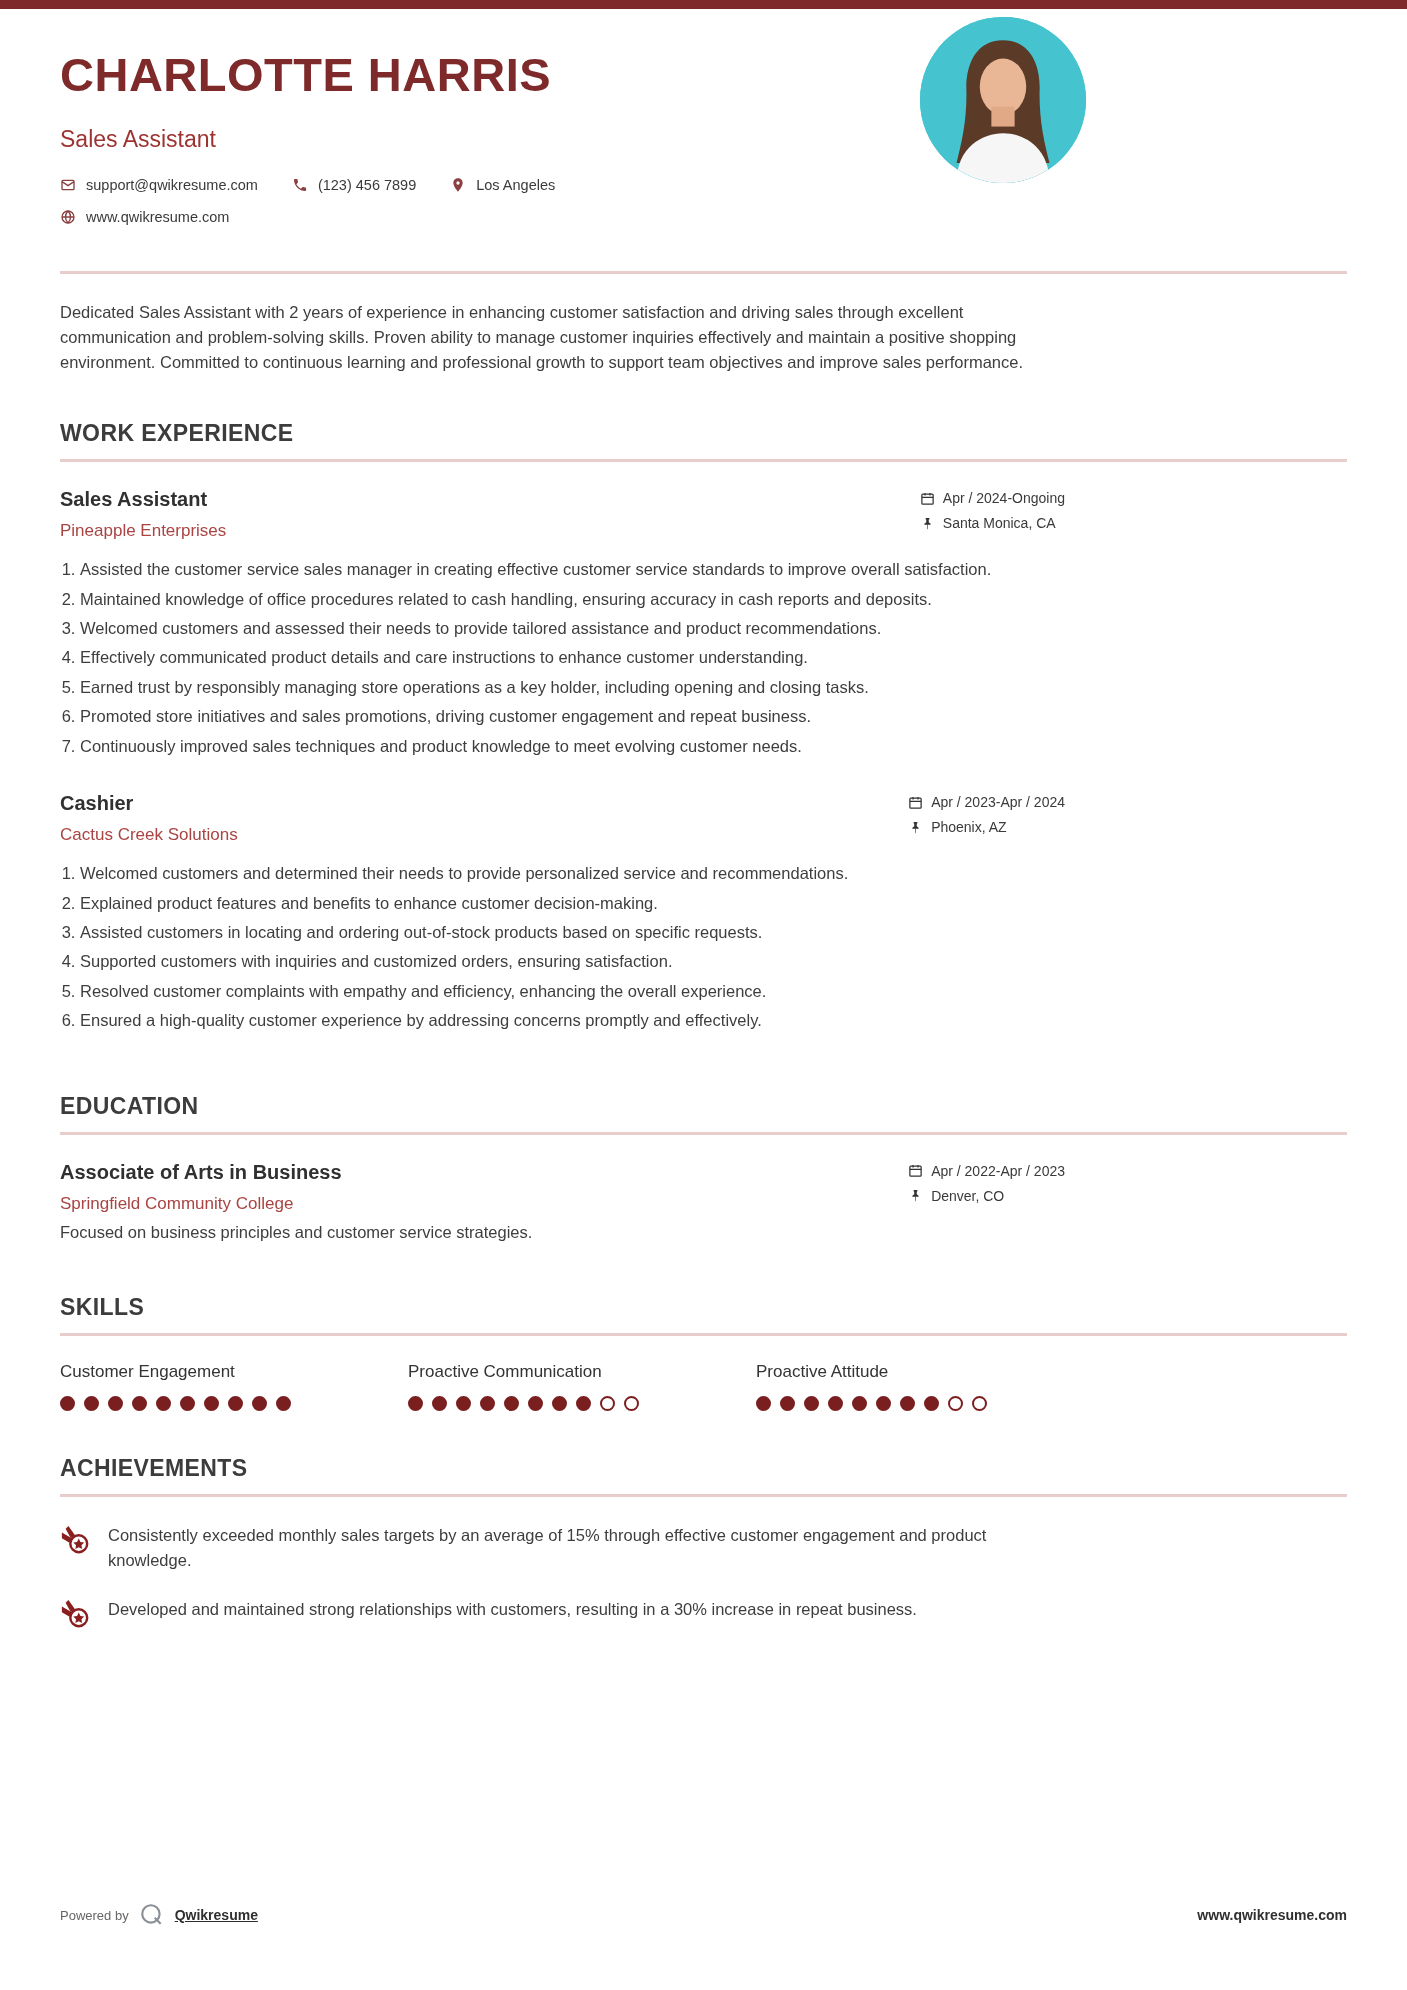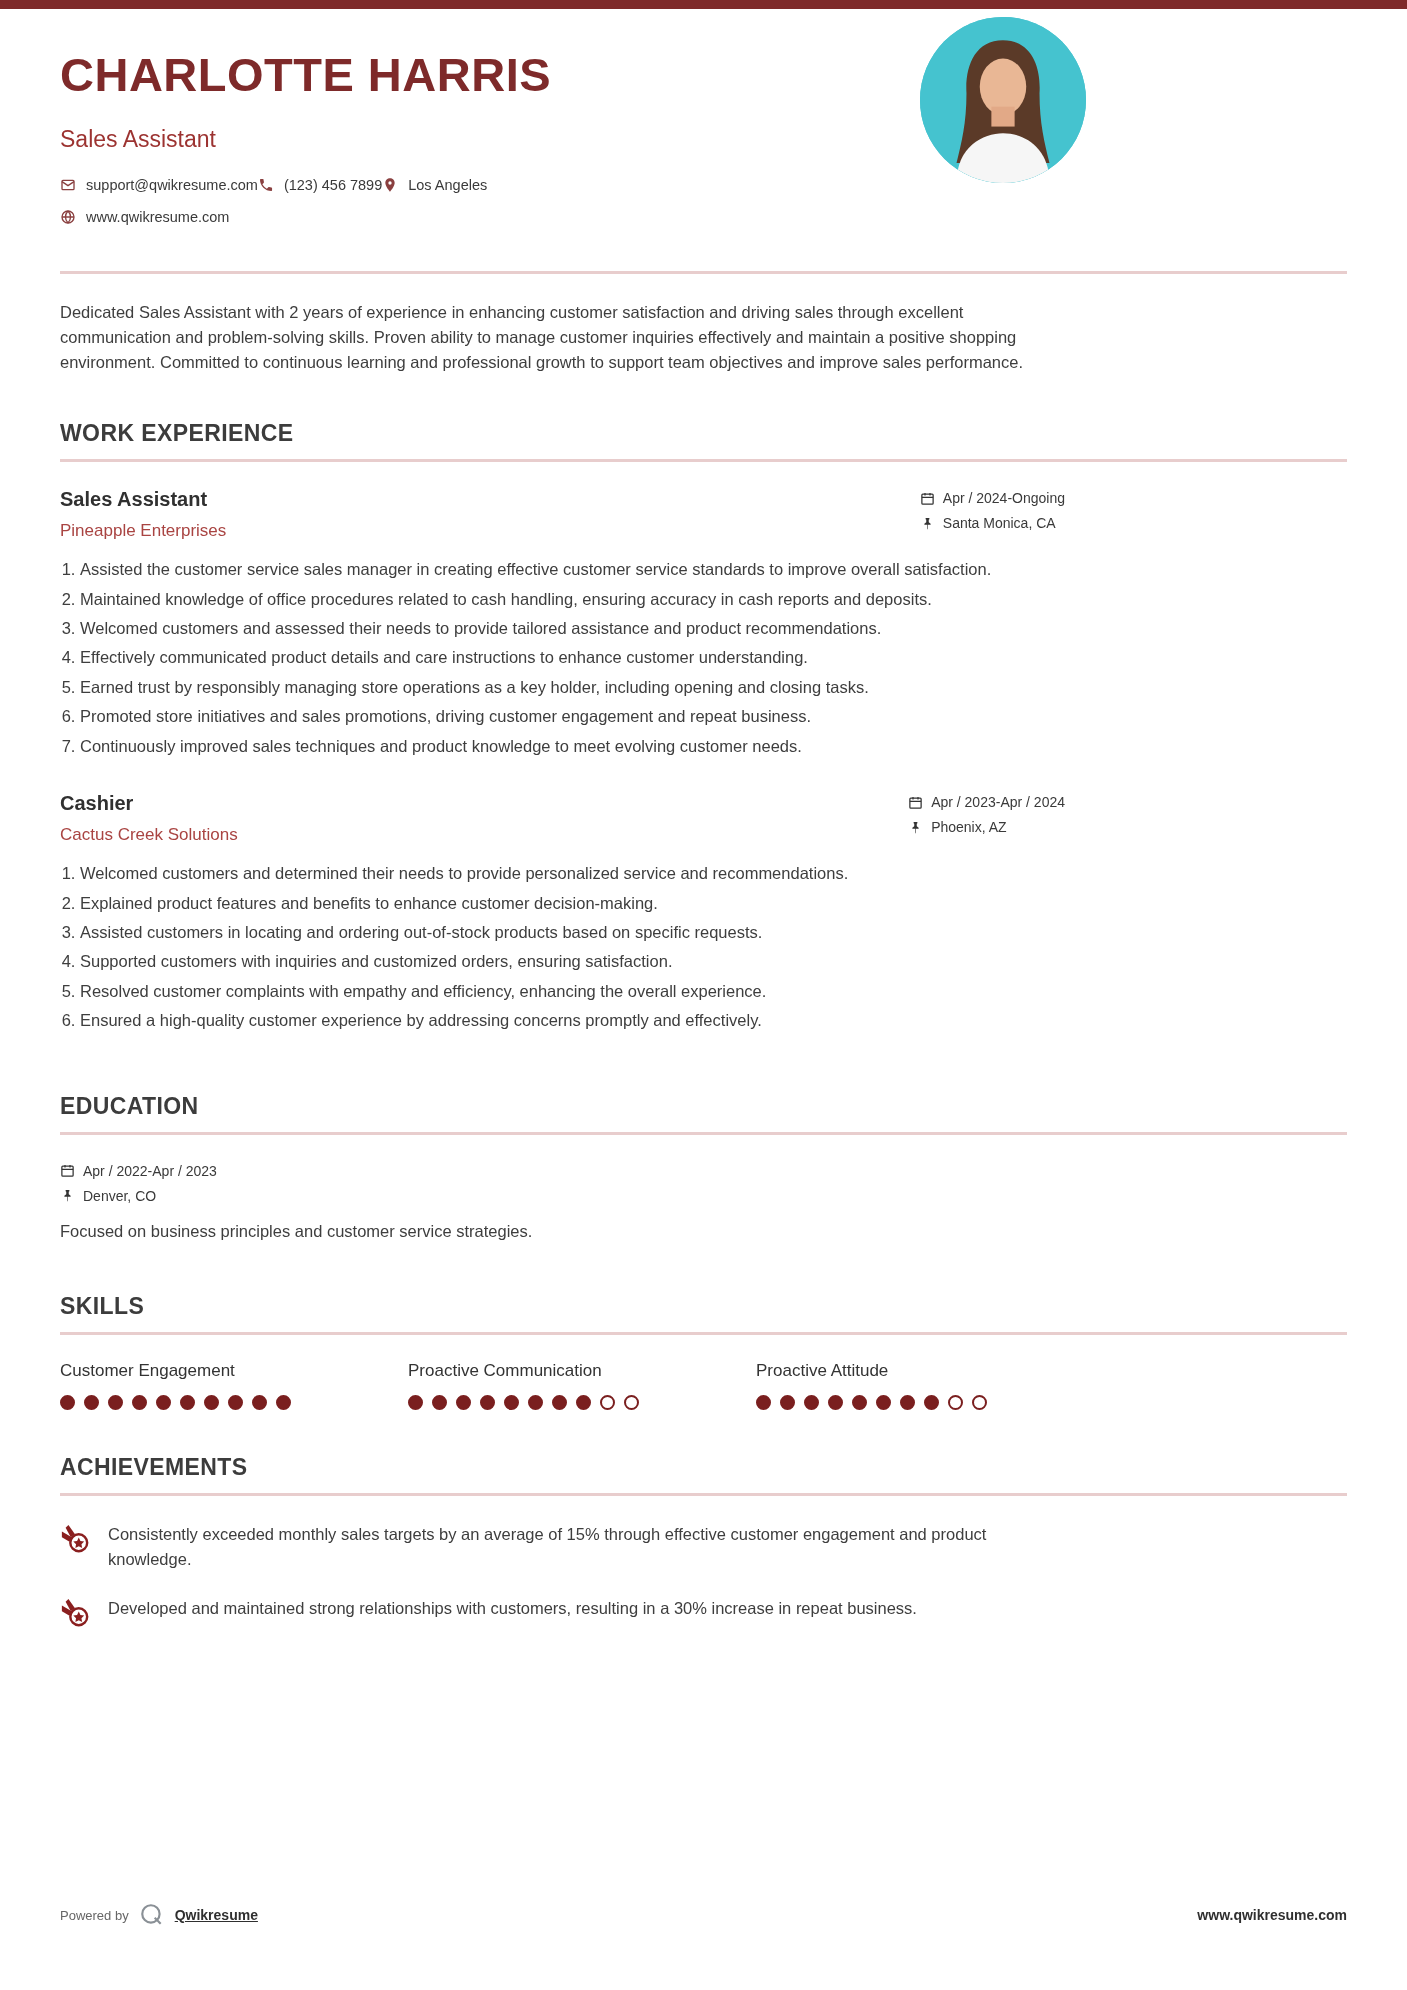--- a/index.html
+++ b/index.html
@@ -17,21 +17,21 @@
     width:1407px;height:1990px;position:relative;
     font-family:"Liberation Sans", sans-serif;
     color:var(--text);
   }
   .top-bar{height:9px;width:100%;background:var(--accent);}
   .content{padding:0 60px;position:relative;}
   
   .header{position:relative;padding-top:38px;min-height:180px;}
   .name{font-size:47px;font-weight:800;color:var(--accent);letter-spacing:.5px;margin-bottom:24px;}
   .job-title{font-size:23px;color:#9c3331;margin-bottom:24px;}
-  .contact-row{display:flex;align-items:center;margin-bottom:16px;}
+  .contact-row{display:flex;align-items:center;gap:34px;margin-bottom:16px;}
   .contact-item{display:flex;align-items:center;gap:10px;font-size:14.5px;color:#3a3a3a;}
   .contact-item .ico{width:16px;height:16px;color:var(--icon);flex:0 0 auto;display:inline-flex;}
   .ico svg{width:100%;height:100%;}
   .photo{
     position:absolute;top:8px;left:860px;width:166px;height:166px;border-radius:50%;
     overflow:hidden;background:var(--photo-teal);
   }
   .photo svg{width:100%;height:100%;display:block;}
   
   .section{margin-top:46px;}
@@ -220,20 +220,24 @@
       </div>
     </div>
   </div>
 
   <div class="section" style="margin-top:60px;">
     <h2>EDUCATION</h2>
     <div class="divider"></div>
     <div class="section-body">
       <div class="job" style="margin-bottom:0;">
         <div class="job-head" style="margin-bottom:6px;">
+          <div>
+            <div class="job-role">Associate of Arts in Business</div>
+            <div class="job-company">Springfield Community College</div>
+          </div>
           <div class="job-meta">
             <div class="meta-line">
               <span class="ico">
                 <svg viewBox="0 0 24 24" fill="none" stroke="currentColor" stroke-width="2">
                     <rect x="3" y="5" width="18" height="16" rx="1.5"></rect>
                     <path d="M3 10h18M8 3v4M16 3v4"></path>
                   </svg>
               </span>
               <span>Apr / 2022-Apr / 2023</span>
             </div>

